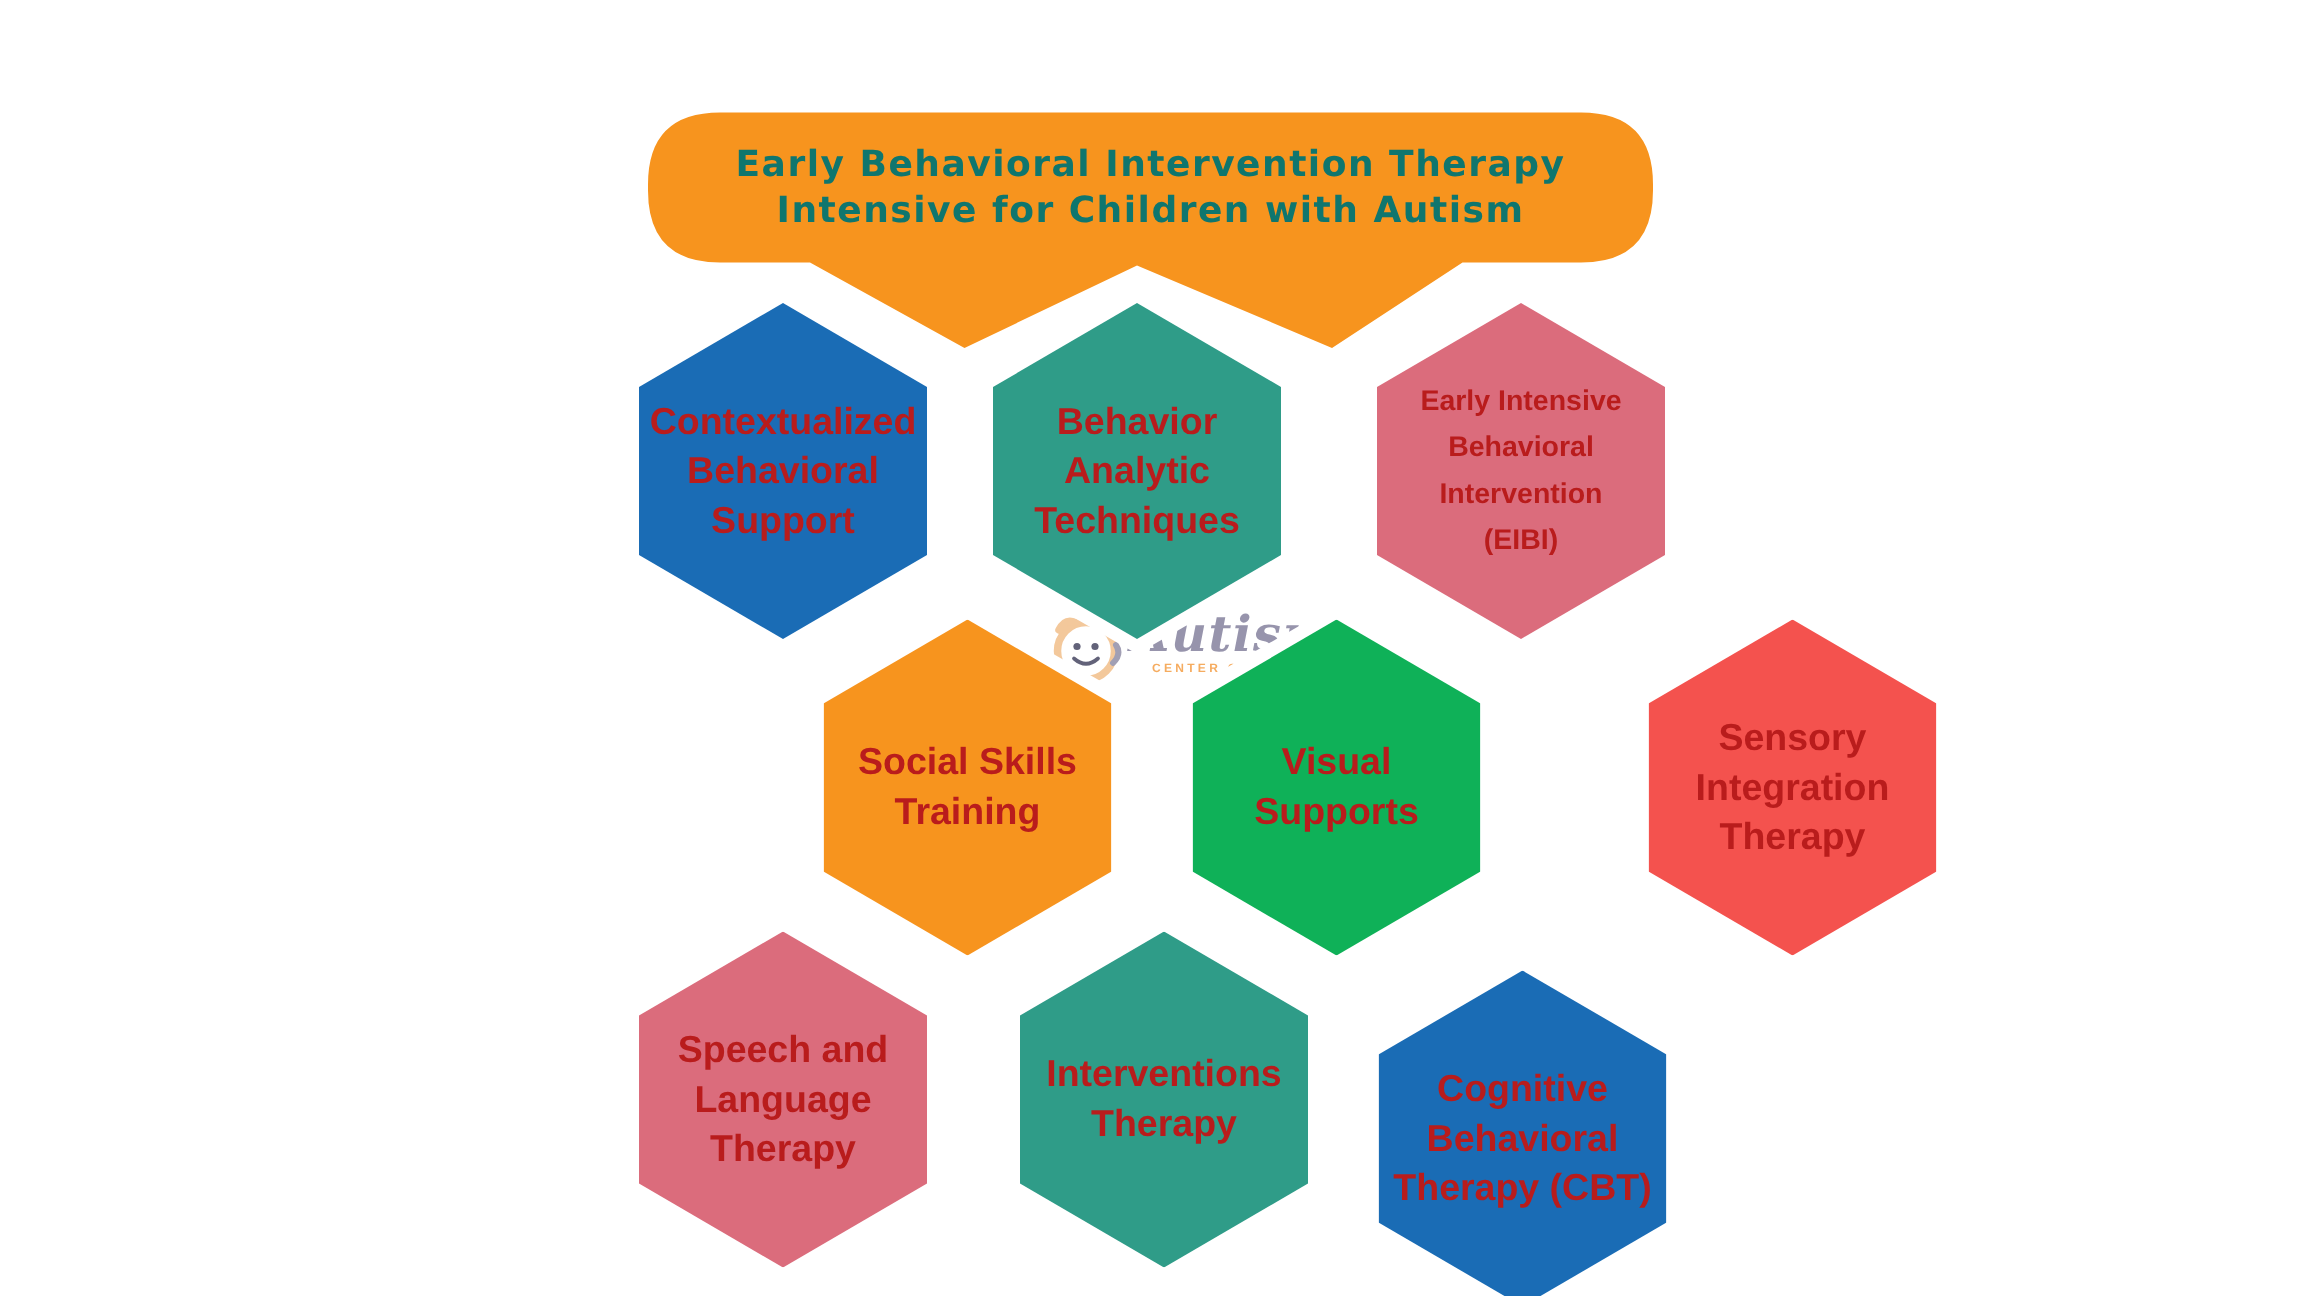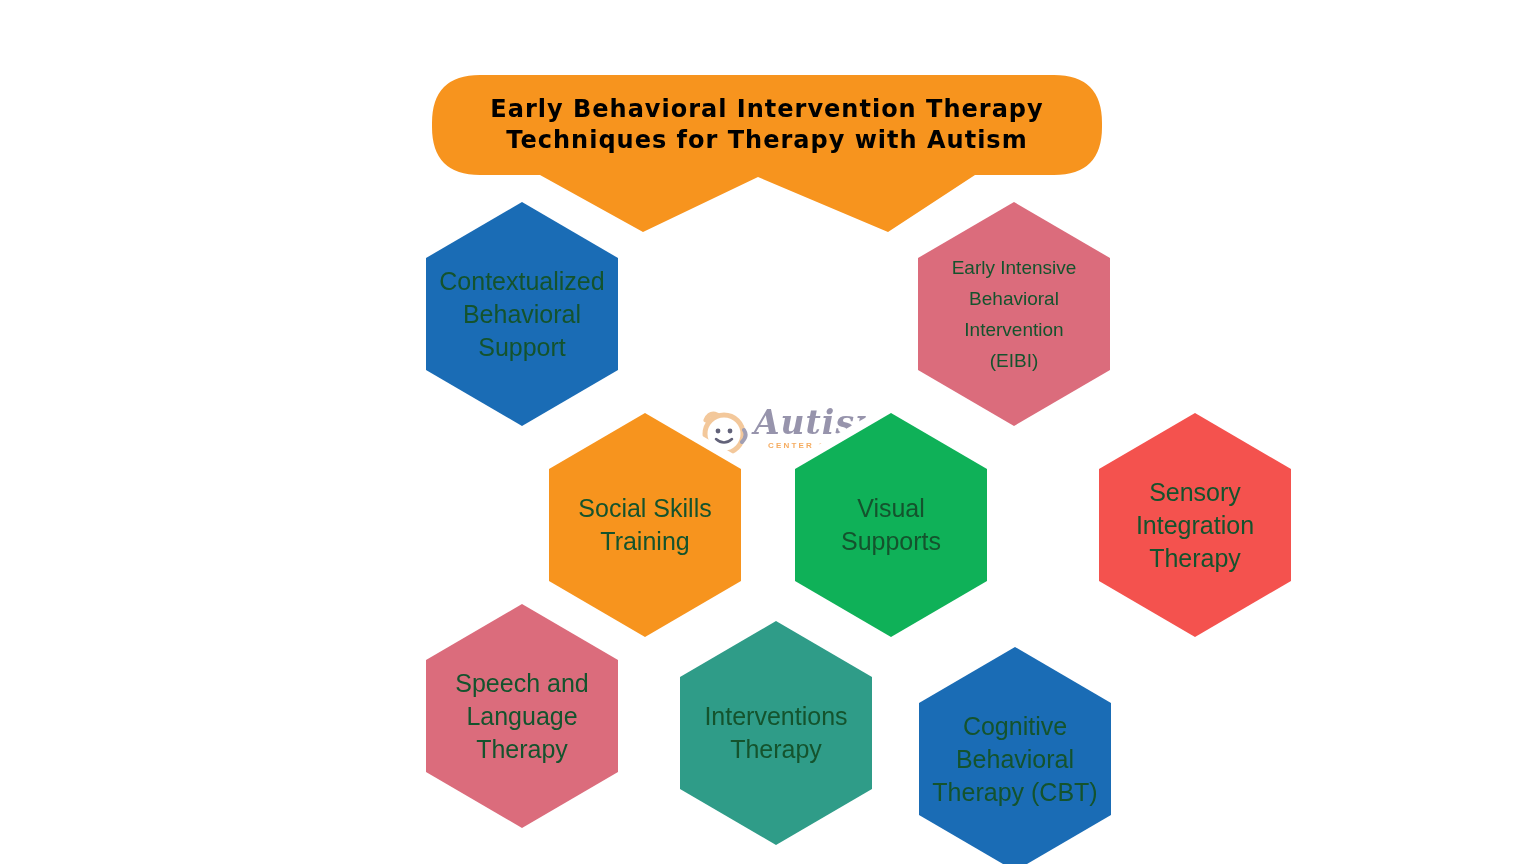--- a/index.html
+++ b/index.html
@@ -40,32 +40,32 @@
     clip-path:polygon(50% 0%,100% 25%,100% 75%,50% 100%,0% 75%,0% 25%);
   }
   .hex-fill{
     position:absolute;left:10px;top:10px;right:10px;bottom:10px;
     clip-path:polygon(50% 0%,100% 25%,100% 75%,50% 100%,0% 75%,0% 25%);
   }
   .hex-label{
     position:absolute;inset:0;z-index:2;
     display:flex;align-items:center;justify-content:center;
     text-align:center;white-space:pre-line;
-    color:#14532d;font-weight:normal;font-size:25px;line-height:33px;
+    color:#b91c1c;font-weight:bold;font-size:25px;line-height:33px;
   }
   .hex-2 .hex-label{font-size:19px;line-height:31px;}
   
   .hex-0{left:416px;top:192px;}
   .hex-1{left:652px;top:192px;}
   .hex-2{left:908px;top:192px;}
   .hex-3{left:297px;top:403px;}
   .hex-4{left:539px;top:403px;}
   .hex-5{left:785px;top:403px;}
   .hex-6{left:1089px;top:403px;}
-  .hex-7{left:416px;top:594px;}
+  .hex-7{left:416px;top:611px;}
   .hex-8{left:670px;top:611px;}
   .hex-9{left:909px;top:637px;}
 </style>
 </head>
 <body>
 
 <div class="canvas">
 
   <svg class="banner-svg" width="1536" height="864" viewBox="0 0 1536 864">
     <path d="M 432 123
@@ -77,23 +77,23 @@
              L 975 175
              L 888 232
              L 758 177
              L 643 232
              L 540 175
              L 480 175
              Q 432 175 432 127
              Z" fill="#F7941E"></path>
   </svg>
 
-  <div class="banner-title" style="color: #000000;">
+  <div class="banner-title" style="color: #0f766e;">
     <span>Early Behavioral Intervention Therapy</span>
-    <span>Techniques for Therapy with Autism</span>
+    <span>Intensive for Children with Autism</span>
   </div>
 
   <div class="watermark">
     <svg width="50" height="52" viewBox="0 0 50 52">
       <circle cx="26" cy="28" r="19" fill="#ffffff" stroke="#F3C493" stroke-width="5"></circle>
       <circle cx="20" cy="25" r="2.4" fill="#55556e"></circle>
       <circle cx="32" cy="25" r="2.4" fill="#55556e"></circle>
       <path d="M18 33 Q26 40 34 33" fill="none" stroke="#55556e" stroke-width="2.5" stroke-linecap="round"></path>
       <path d="M8 14 Q12 6 19 9" fill="none" stroke="#F3C493" stroke-width="5" stroke-linecap="round"></path>
       <path d="M44 36 Q50 30 46 24" fill="none" stroke="#9a97ae" stroke-width="4" stroke-linecap="round"></path>
@@ -102,20 +102,26 @@
       <div class="wm-brand" style="color: rgb(143, 140, 166);">Autism</div>
       <div class="wm-tagline" style="color: rgb(245, 165, 83);">CENTER OF EXCELLENCE</div>
     </div>
   </div>
 
   <div class="hex hex-0">
     <div class="hex-fill" style="background: rgb(26, 108, 181);"></div>
     <div class="hex-label">Contextualized
 Behavioral
 Support</div>
+  </div>
+  <div class="hex hex-1">
+    <div class="hex-fill" style="background: rgb(47, 156, 136);"></div>
+    <div class="hex-label">Behavior
+Analytic
+Techniques</div>
   </div>
   <div class="hex hex-2">
     <div class="hex-fill" style="background: rgb(219, 108, 124);"></div>
     <div class="hex-label">Early Intensive
 Behavioral
 Intervention
 (EIBI)</div>
   </div>
   <div class="hex hex-5">
     <div class="hex-fill" style="background: rgb(15, 177, 88);"></div>

